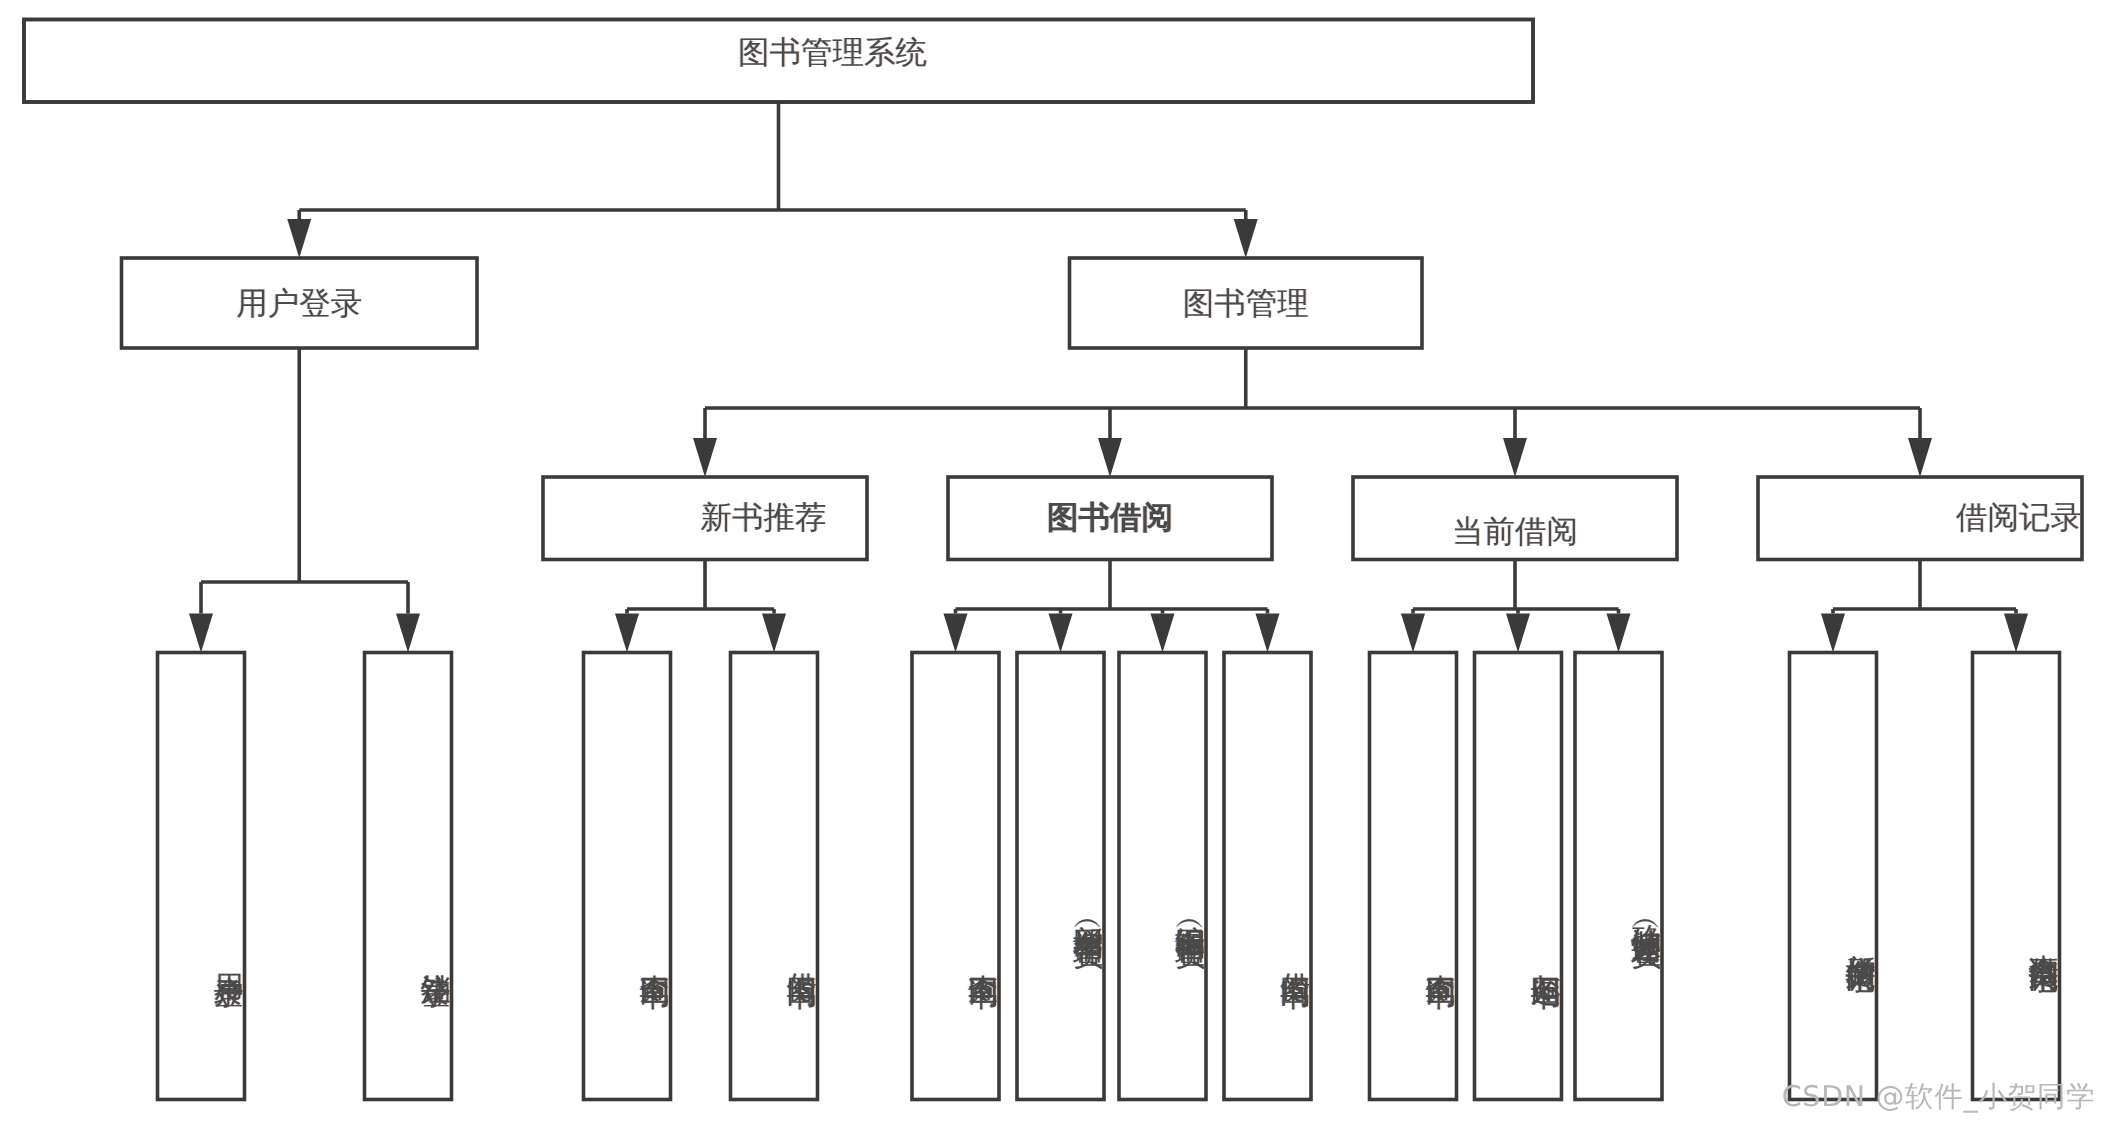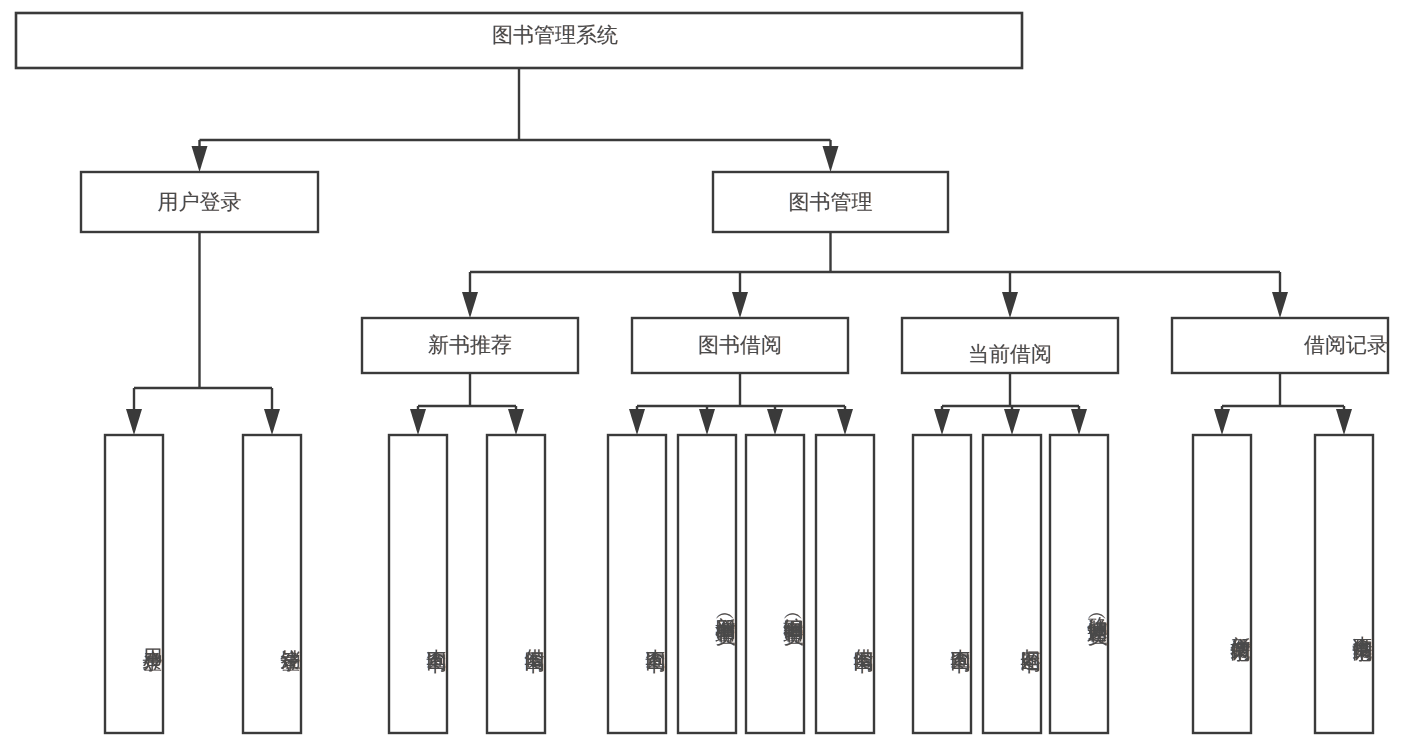--- a/index.html
+++ b/index.html
@@ -160,32 +160,33 @@
         <rect x="1050" y="435" width="58" height="298" class="node-rect"></rect>
         <rect x="1193" y="435" width="58" height="298" class="node-rect"></rect>
         <rect x="1315" y="435" width="58" height="298" class="node-rect"></rect>
       </g>
   </svg>
 
   <div id="labels">
       <div class="node-label horiz" style="left: 16px; top: 13px; width: 1006px; height: 44px; margin-left: 36px;">图书管理系统</div>
       <div class="node-label horiz" style="left: 81px; top: 172px; width: 237px; height: 60px;">用户登录</div>
       <div class="node-label horiz" style="left: 713px; top: 172px; width: 235px; height: 60px;">图书管理</div>
-      <div class="node-label horiz" style="left: 362px; top: 318px; width: 216px; height: 55px;">新书推荐</div>
-      <div class="node-label horiz" style="left: 632px; top: 318px; width: 216px; height: 55px;">图书借阅</div>
+      <div class="node-label horiz" style="left: 362px; top: 318px; width: 216px; height: 55px; padding-left: 39px;">新书推荐</div>
+      <div class="node-label horiz" style="left: 632px; top: 318px; width: 216px; height: 55px; font-weight: bold;">图书借阅</div>
       <div class="node-label horiz" style="left: 902px; top: 318px; width: 216px; height: 72px;">当前借阅</div>
       <div class="node-label horiz" style="left: 1238px; top: 318px; width: 216px; height: 55px;">借阅记录</div>
       <div class="node-label vert" style="left: 105px; top: 435px; width: 58px; height: 298px; padding-top: 104px; box-sizing: border-box;">用户登录</div>
       <div class="node-label vert" style="left: 243px; top: 435px; width: 58px; height: 298px; padding-top: 104px; box-sizing: border-box;">注销登录</div>
       <div class="node-label vert" style="left: 389px; top: 435px; width: 58px; height: 298px; padding-top: 104px; box-sizing: border-box;">查询图书</div>
       <div class="node-label vert" style="left: 487px; top: 435px; width: 58px; height: 298px; padding-top: 104px; box-sizing: border-box;">借阅图书</div>
       <div class="node-label vert" style="left: 608px; top: 435px; width: 58px; height: 298px; padding-top: 104px; box-sizing: border-box;">查询图书</div>
       <div class="node-label vert" style="left: 678px; top: 435px; width: 58px; height: 298px; padding-top: 47.75px; box-sizing: border-box;">新增图书（管理员）</div>
       <div class="node-label vert" style="left: 746px; top: 435px; width: 58px; height: 298px; padding-top: 47.75px; box-sizing: border-box;">编辑图书（管理员）</div>
       <div class="node-label vert" style="left: 816px; top: 435px; width: 58px; height: 298px; padding-top: 104px; box-sizing: border-box;">借阅图书</div>
       <div class="node-label vert" style="left: 913px; top: 435px; width: 58px; height: 298px; padding-top: 104px; box-sizing: border-box;">查询图书</div>
       <div class="node-label vert" style="left: 983px; top: 435px; width: 58px; height: 298px; padding-top: 104px; box-sizing: border-box;">归还图书</div>
       <div class="node-label vert" style="left: 1050px; top: 435px; width: 58px; height: 298px; padding-top: 47.75px; box-sizing: border-box;">确认归还（管理员）</div>
       <div class="node-label vert" style="left: 1193px; top: 435px; width: 58px; height: 298px; padding-top: 81.5px; box-sizing: border-box;">新增借阅记录</div>
       <div class="node-label vert" style="left: 1315px; top: 435px; width: 58px; height: 298px; padding-top: 81.5px; box-sizing: border-box;">查询借阅记录</div>
     </div>
 
+  <div class="watermark">CSDN @软件_小贺同学</div>
 </div>
 
 </body></html>

